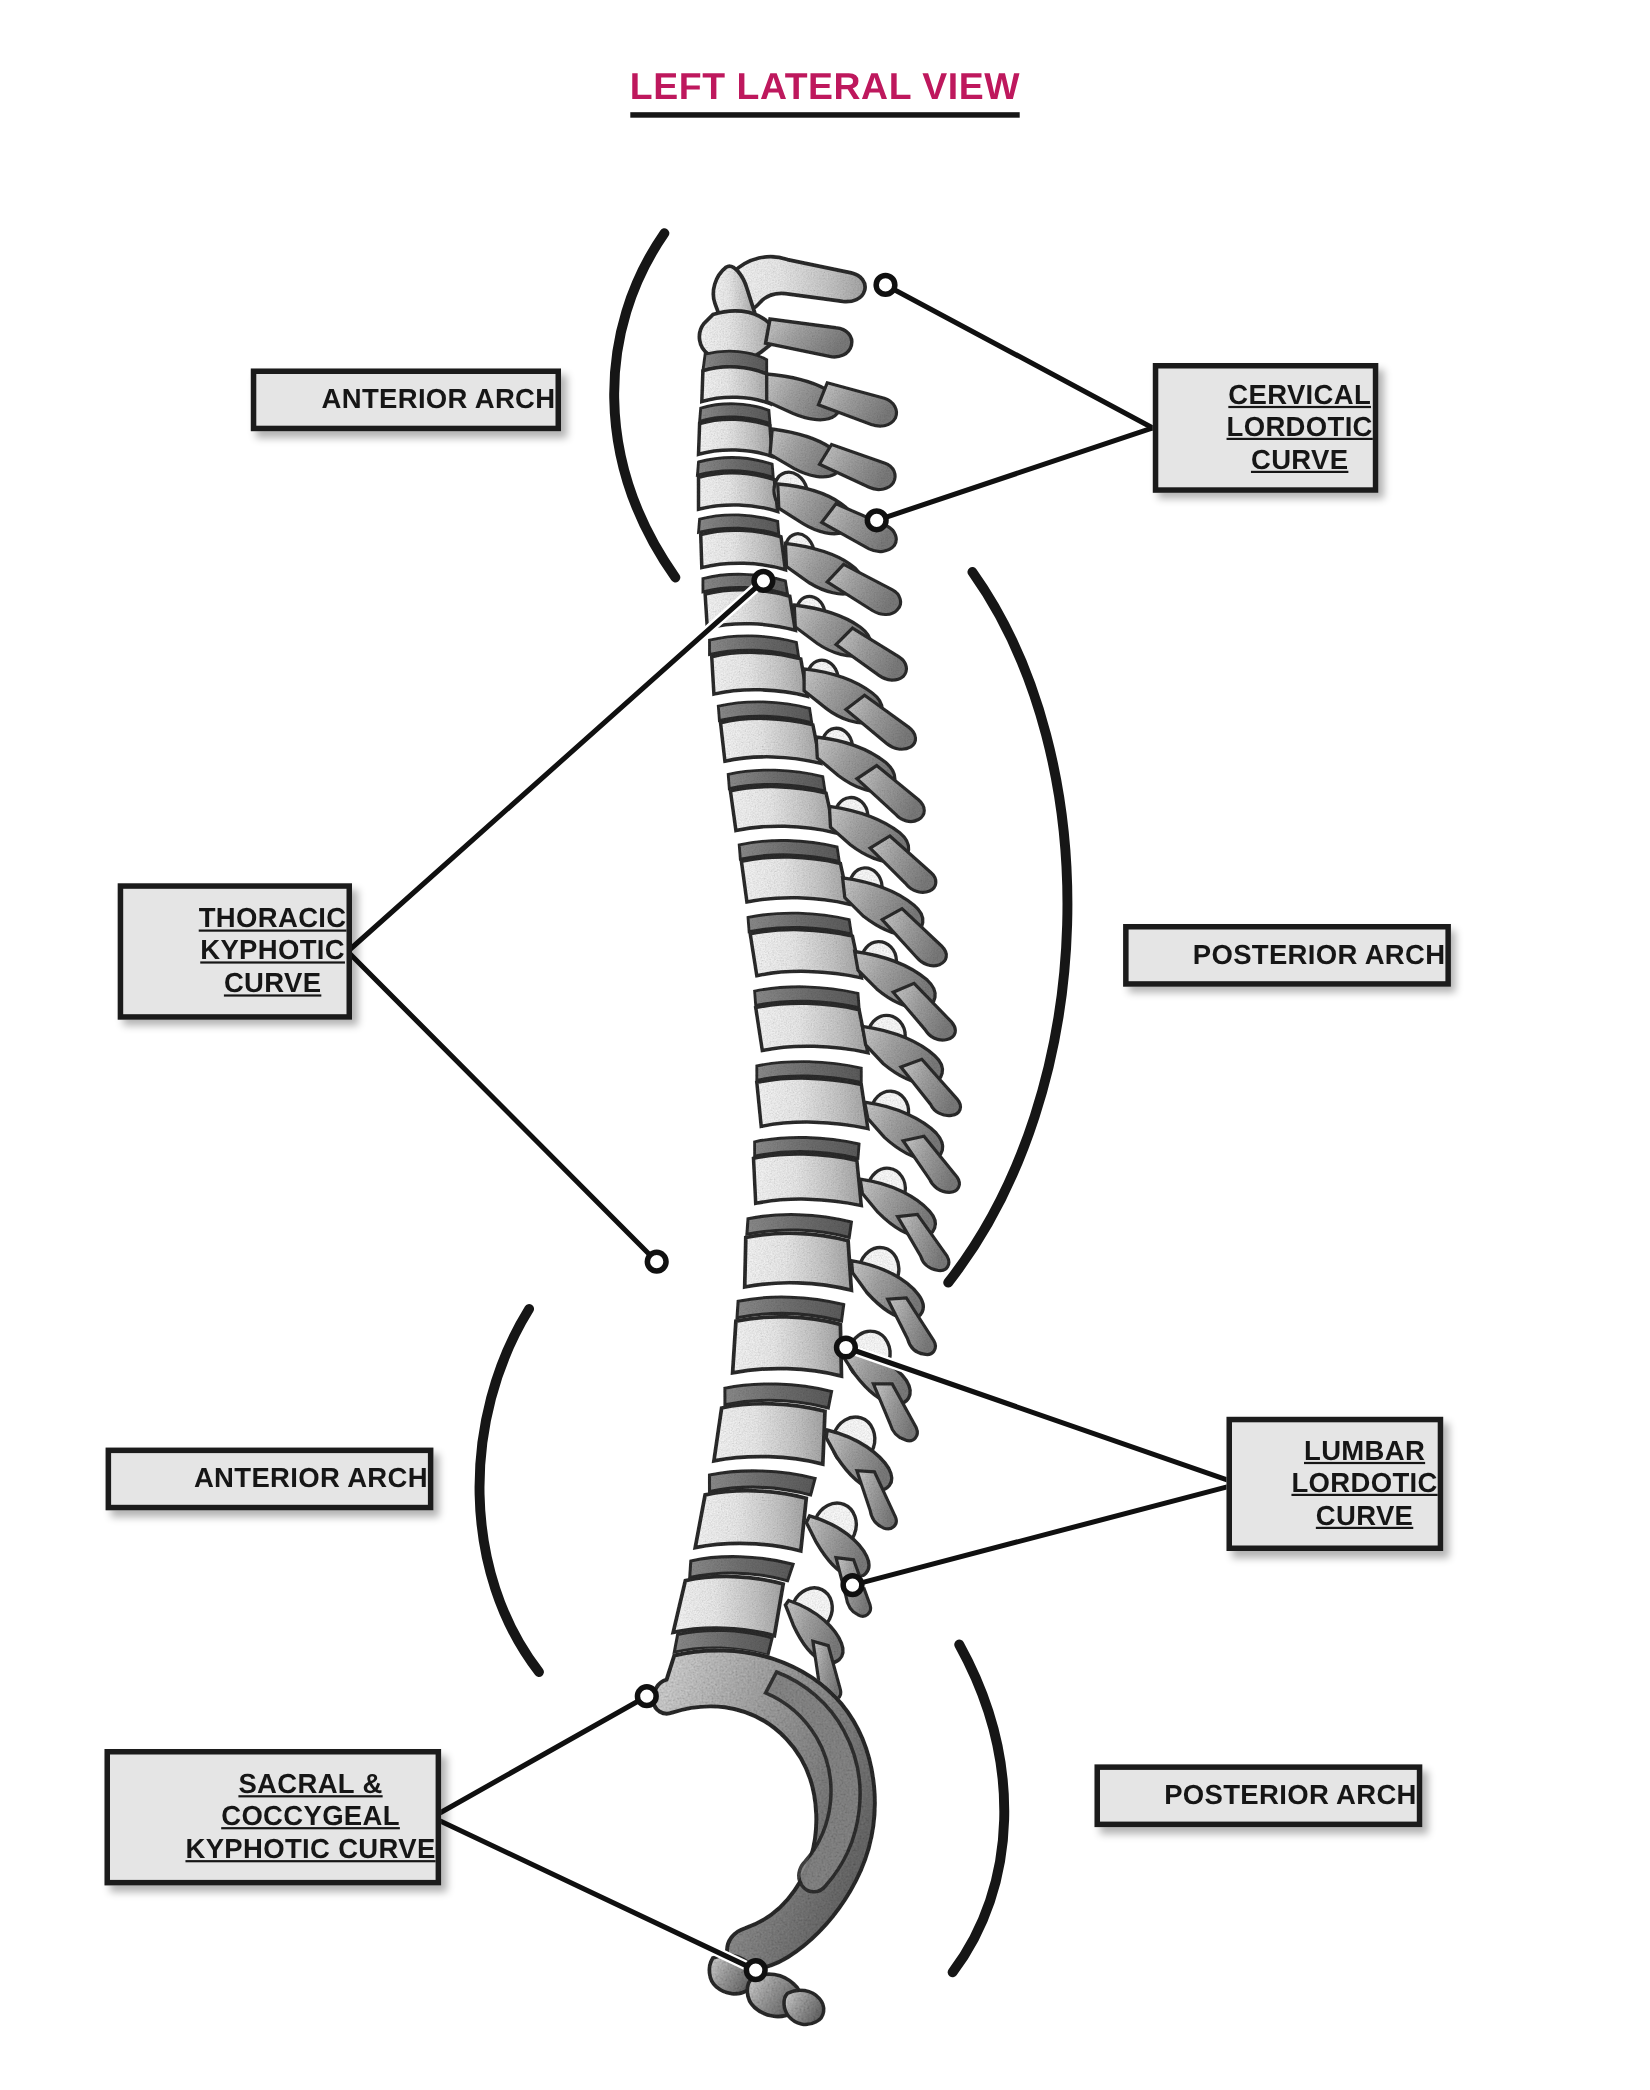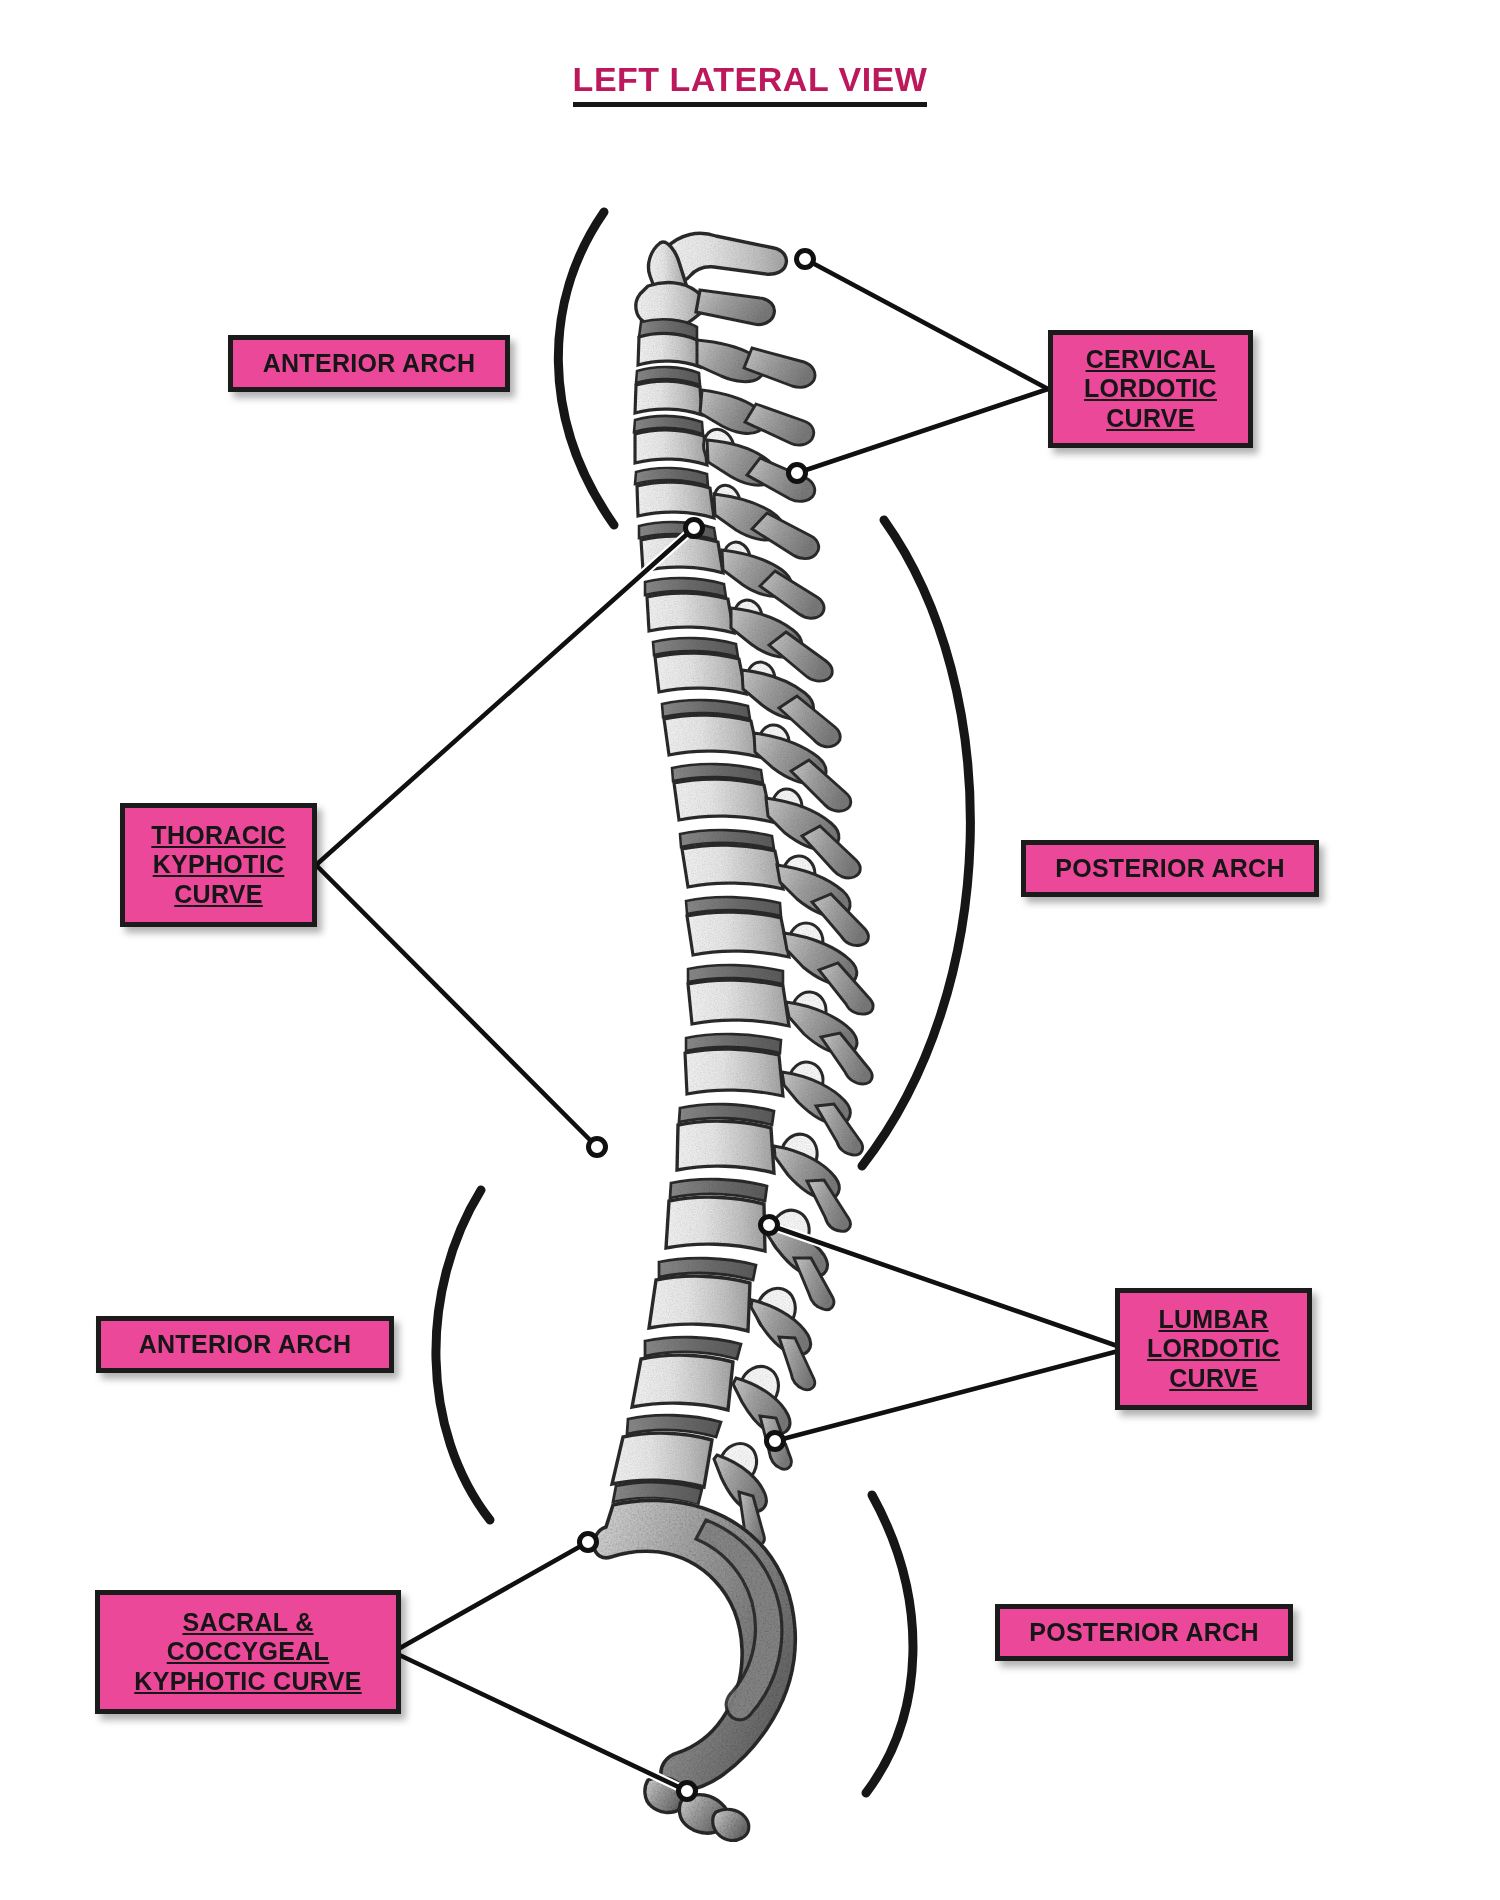--- a/index.html
+++ b/index.html
@@ -33,42 +33,42 @@
   #title .t-inner {
     display: inline-block;
     border-bottom: 5px solid #161616;
     padding-bottom: 3px;
   }
 
   
   .lbl {
     position: absolute;
     box-sizing: border-box;
-    background: #ec4899;
+    background: #e5e5e5;
     border: 5px solid #1b1b1b;
     color: #161616;
     font-weight: bold;
     text-align: center;
     display: flex;
     align-items: center;
-    justify-content: center;
+    justify-content: flex-end;
     line-height: 1.17;
     letter-spacing: 0.3px;
     box-shadow: 5px 6px 7px rgba(0,0,0,0.30);
     z-index: 6;
   }
   .lbl span { display: block; white-space: pre-line; }
 
   .lbl.one-line { font-size: 25px; }
   .lbl.multi    { font-size: 25px; text-decoration: underline; }
 
   
   #lbl-anterior-arch-top   { left: 228px; top: 335px;  width: 282px; height: 57px; }
   #lbl-cervical            { left: 1048px; top: 330px;  width: 205px; height: 118px; }
-  #lbl-thoracic            { left: 120px;  top: 803px;  width: 197px; height: 124px; }
+  #lbl-thoracic            { left: 107px;  top: 803px;  width: 213px; height: 124px; }
   #lbl-posterior-arch-mid  { left: 1021px; top: 840px;  width: 298px; height: 57px; }
   #lbl-anterior-arch-low   { left: 96px;   top: 1316px; width: 298px; height: 57px; }
   #lbl-lumbar              { left: 1115px; top: 1288px; width: 197px; height: 122px; }
   #lbl-sacral              { left: 95px;   top: 1590px; width: 306px; height: 124px; }
   #lbl-posterior-arch-low  { left: 995px;  top: 1604px; width: 298px; height: 57px; }
 
   
   #art, #leaders {
     position: absolute;
     left: 0; top: 0;

